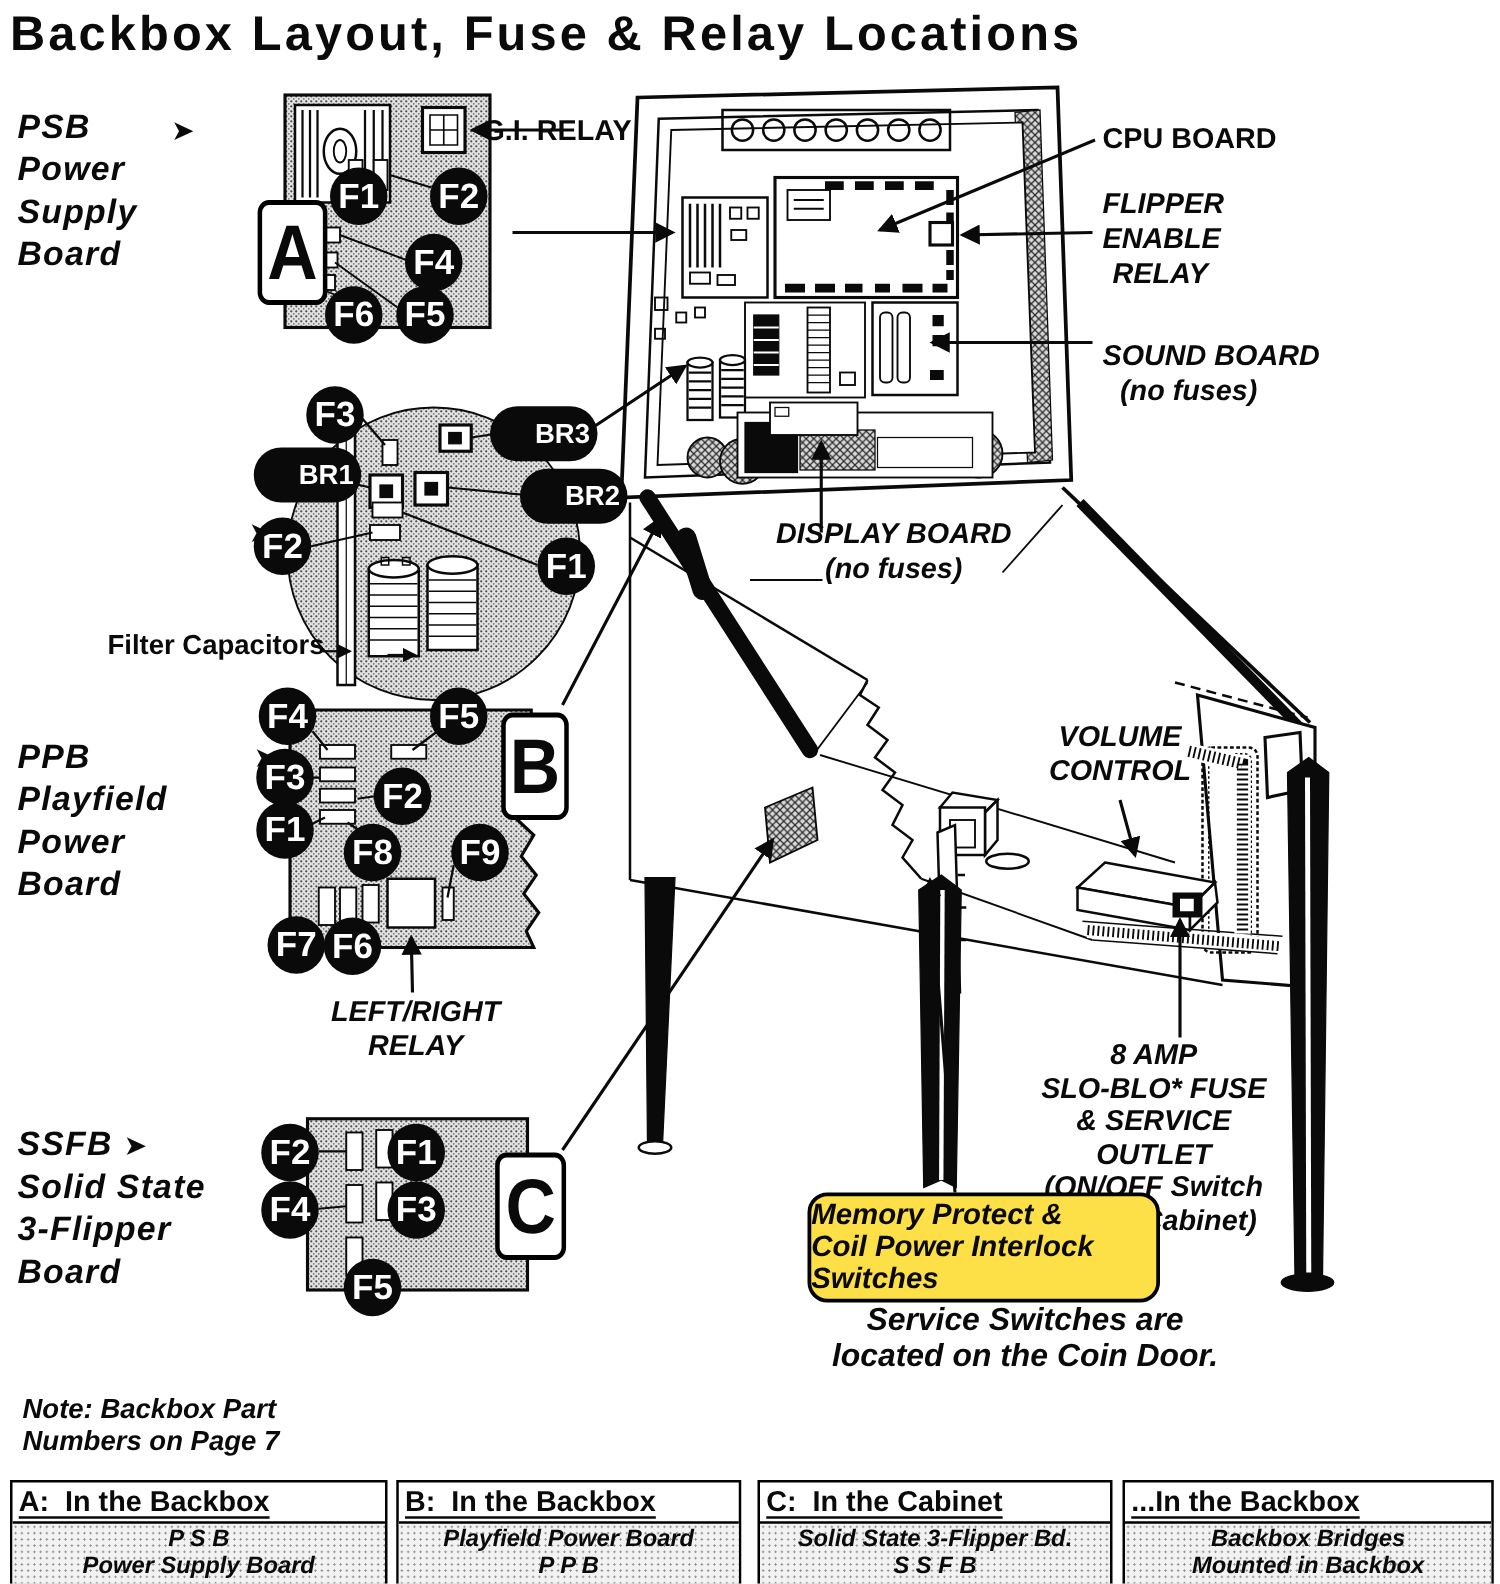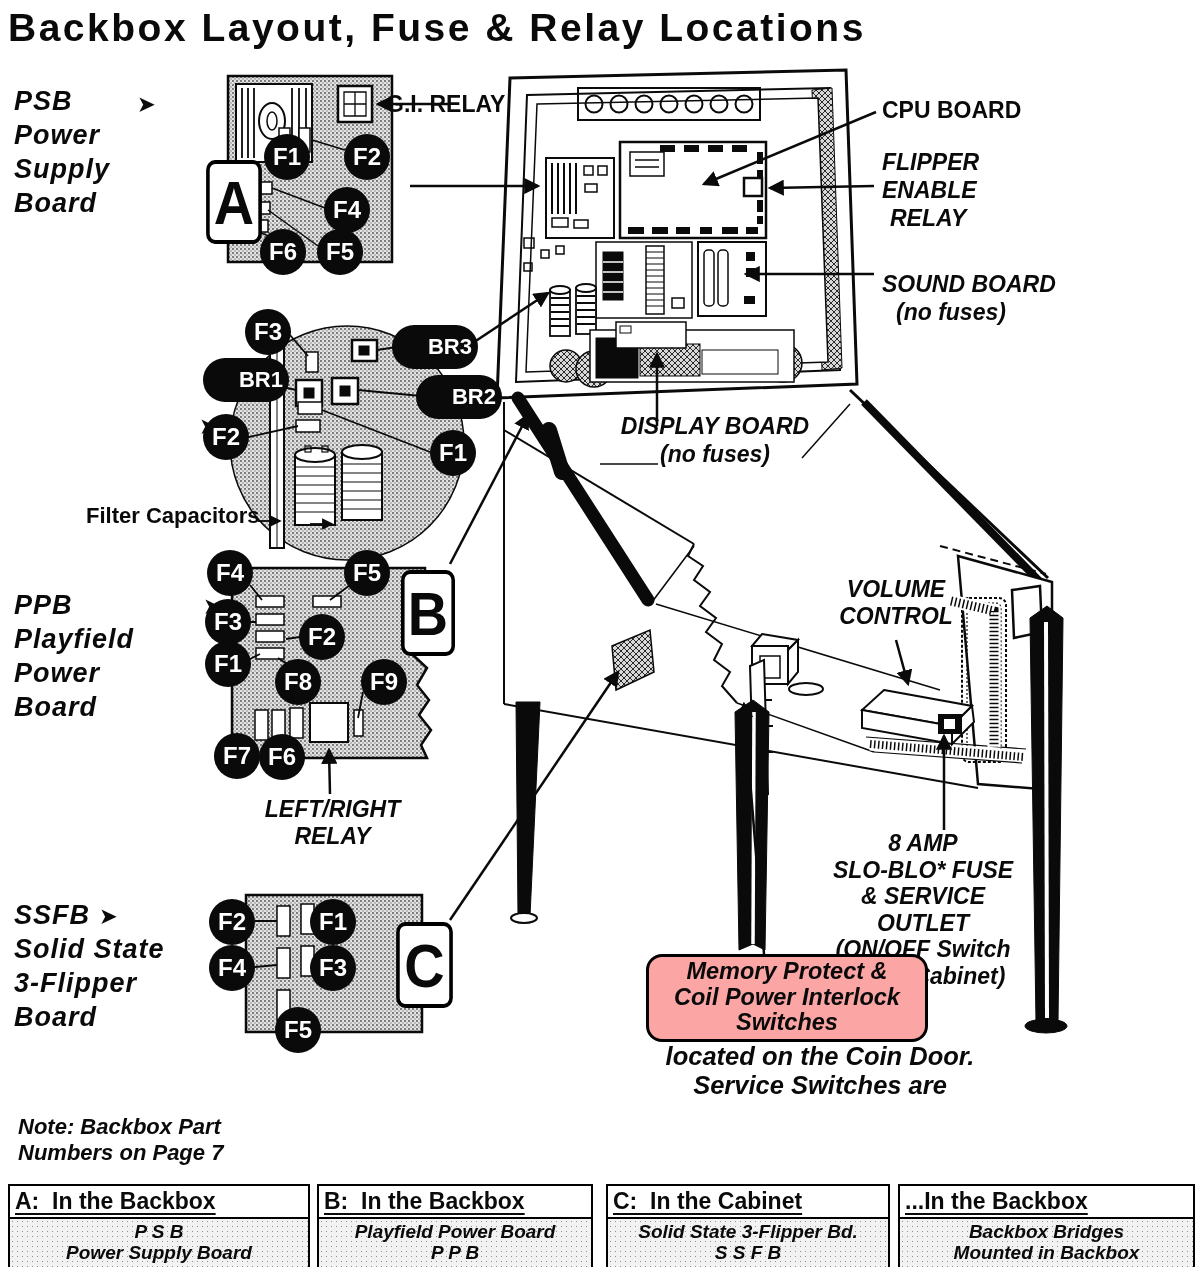--- a/index.html
+++ b/index.html
@@ -5,28 +5,28 @@
   html,body{margin:0;padding:0;background:#fff;}
   .canvas{position:relative;width:1200px;height:1267px;background:#fff;overflow:hidden;
           font-family:"Liberation Sans",sans-serif;color:#0a0a0a;}
   svg.art{position:absolute;left:0;top:0;z-index:1;}
   .lbl{position:absolute;z-index:6;font-weight:bold;white-space:nowrap;}
   .title{font-size:39px;letter-spacing:2.5px;font-weight:bold;}
   .boardname{font-style:italic;font-size:27px;line-height:34px;letter-spacing:1px;}
   .call{font-size:23px;line-height:28px;}
   .pointer{position:absolute;z-index:6;font-size:20px;font-weight:bold;}
   .fuse{position:absolute;width:46px;height:46px;border-radius:50%;background:#0a0a0a;color:#fff;
-        font-weight:bold;font-size:24px;display:flex;align-items:center;justify-content:center;
+        font-weight:bold;font-size:28px;display:flex;align-items:center;justify-content:center;
         z-index:5;font-family:"Liberation Sans",sans-serif;}
   .fuse.br{width:56px;height:44px;border-radius:22px;font-size:22px;padding-left:30px;}
   .letterbox{position:absolute;border:4px solid #000;border-radius:10px;background:#fff;
         display:flex;align-items:center;justify-content:center;font-weight:bold;z-index:4;
         font-size:62px;transform:scaleX(.9);}
   .membox{position:absolute;left:646px;top:954px;width:276px;height:80px;z-index:6;
-        border:3.5px solid #000;border-radius:16px;background:#fca5a5;text-align:center;
+        border:3.5px solid #000;border-radius:16px;background:#fde047;text-align:left;
         font-weight:bold;font-size:23.5px;line-height:25.5px;padding-top:2px;box-sizing:content-box;}
   .centerblock{text-align:center;}
   .tcell{position:absolute;top:1184px;border:2.5px solid #000;background:#fff;z-index:6;box-sizing:border-box;}
   .thead{font-weight:bold;font-size:23px;padding:2px 2px 2px 5px;white-space:nowrap;
          text-decoration:underline;text-decoration-thickness:2px;text-underline-offset:4px;}
   .tbody{border-top:2.5px solid #000;text-align:center;font-weight:bold;font-size:19px;
          line-height:21px;padding:2px 0 4px 0;
          background-color:#f2f2f2;
          background-image:radial-gradient(#909090 0.8px, transparent 1px);
          background-size:5px 5px;}
@@ -360,22 +360,22 @@
   <span class="u2">OUTLET</span>
   <span class="u2">(ON/OFF Switch</span>
   <span class="u2">Under Cabinet)</span>
 </div>
 <div class="membox">
   <span class="u2">Memory Protect &amp;</span>
   <span class="u2">Coil Power Interlock</span>
   <span class="u2">Switches</span>
 </div>
 <div class="lbl centerblock" style="left:630px;top:1042px;width:380px;font-size:25.5px;line-height:29px">
+  <span class="u2">Service Switches are</span>
   <span class="u2">located on the Coin Door.</span>
-  <span class="u2">Service Switches are</span>
 </div>
 
 <div class="letterbox" style="left:203px;top:160px;width:54px;height:76px">A</div>
 <div class="letterbox" style="left:398px;top:570px;width:52px;height:78px">B</div>
 <div class="letterbox" style="left:393px;top:922px;width:55px;height:78px">C</div>
 
 <div class="fuse" style="left:264px;top:134px">F1</div>
 <div class="fuse" style="left:344px;top:134px">F2</div>
 <div class="fuse" style="left:324px;top:187px">F4</div>
 <div class="fuse" style="left:260px;top:229px">F6</div>

